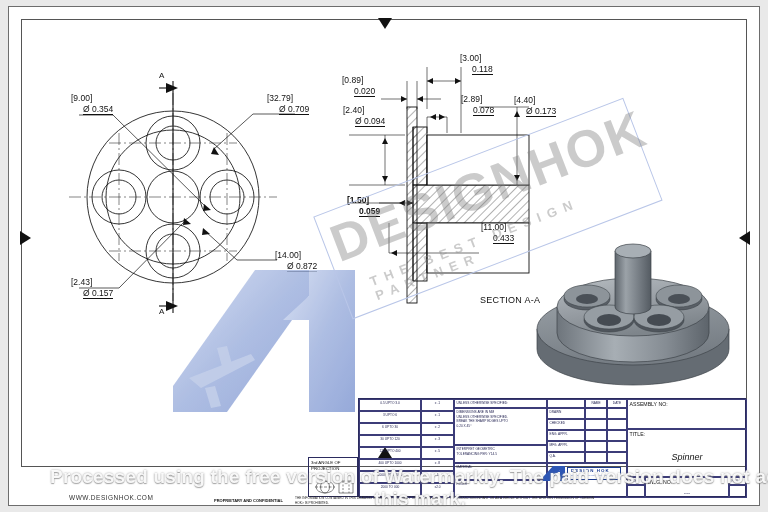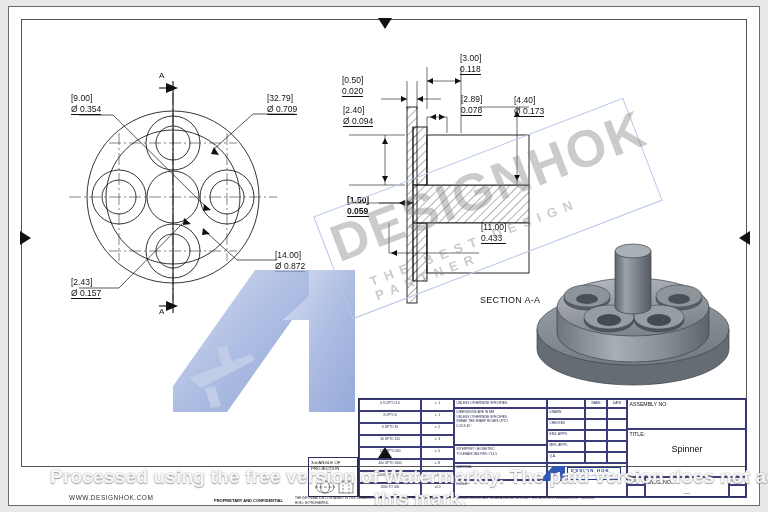--- a/index.html
+++ b/index.html
@@ -13,21 +13,21 @@
   
   .cmark{position:absolute;width:0;height:0;}
   .cmark.top{border-left:7px solid transparent;border-right:7px solid transparent;border-top:11px solid #111;}
   .cmark.bottom{border-left:7px solid transparent;border-right:7px solid transparent;border-bottom:11px solid #111;}
   .cmark.left{border-top:7px solid transparent;border-bottom:7px solid transparent;border-left:11px solid #111;}
   .cmark.right{border-top:7px solid transparent;border-bottom:7px solid transparent;border-right:11px solid #111;}
 
   .dim{position:absolute;font-size:8.5px;color:#111;line-height:1.25;white-space:nowrap;
        font-family:"Liberation Sans",sans-serif;}
   .dim .br{display:block;}
-  .dim .val{display:block;border-bottom:0.7px solid #111;padding-bottom:0px;}
+  .dim .val{display:block;border-bottom:0.7px solid #111;padding-bottom:0px;margin-left:12px;}
 
   .lbl{position:absolute;font-size:8px;color:#111;white-space:nowrap;}
   .secA{position:absolute;font-size:9px;color:#111;letter-spacing:.3px;}
 
   svg{position:absolute;left:0;top:0;overflow:visible;}
 
   
   #wm-diag{position:absolute;left:318px;top:120px;width:330px;height:190px;
            transform:rotate(-21deg);pointer-events:none;}
   #wm-diag .box{position:absolute;left:0;top:26px;width:330px;height:108px;
@@ -210,21 +210,21 @@
       <polygon points="436,110 430,107 430,113"></polygon>
       <polygon points="508,104 505,110 511,110"></polygon>
       <polygon points="508,174 505,168 511,168"></polygon>
       <polygon points="404,196 398,193 398,199"></polygon>
       <polygon points="390,196 396,193 396,199"></polygon>
       <polygon points="382,246 388,243 388,249"></polygon>
     </g>
   </svg>
 
   <div class="dim" style="left:333px;top:68px;">
-    <span class="br">[0.50]</span>
+    <span class="br">[0.89]</span>
     <span class="val">0.020</span>
   </div>
   <div class="dim" style="left:451px;top:46px;">
     <span class="br">[3.00]</span>
     <span class="val">0.118</span>
   </div>
   <div class="dim" style="left:334px;top:98px;">
     <span class="br">[2.40]</span>
     <span class="val">Ø 0.094</span>
   </div>
@@ -389,21 +389,21 @@
     <div class="cell" style="left:226px;top:53px;width:22px;height:11px;"></div>
     <div class="cell" style="left:248px;top:53px;width:20px;height:11px;"></div>
 
     <div class="cell" style="left:188px;top:64px;width:80px;height:35px;"></div>
 
     <div class="cell" style="left:268px;top:0;width:120px;height:30px;">
       <span class="ttl-label">ASSEMBLY NO:</span>
     </div>
     <div class="cell" style="left:268px;top:30px;width:120px;height:48px;">
       <span class="ttl-label">TITLE:</span>
-      <div class="part-name" style="margin-top:4px;">Spinner</div>
+      <div class="part-name" style="margin-top:12px;font-style:italic;">Spinner</div>
     </div>
     <div class="cell" style="left:268px;top:78px;width:18px;height:8px;">SIZE</div>
     <div class="cell" style="left:268px;top:86px;width:18px;height:13px;"></div>
     <div class="cell" style="left:286px;top:78px;width:84px;height:21px;">
       <span class="ttl-label">DWG.  NO.</span>
       <div style="text-align:center;font-size:3.6px;margin-top:4px;">-----</div>
     </div>
     <div class="cell" style="left:370px;top:78px;width:18px;height:8px;">REV</div>
     <div class="cell" style="left:370px;top:86px;width:18px;height:13px;"></div>
   </div>

